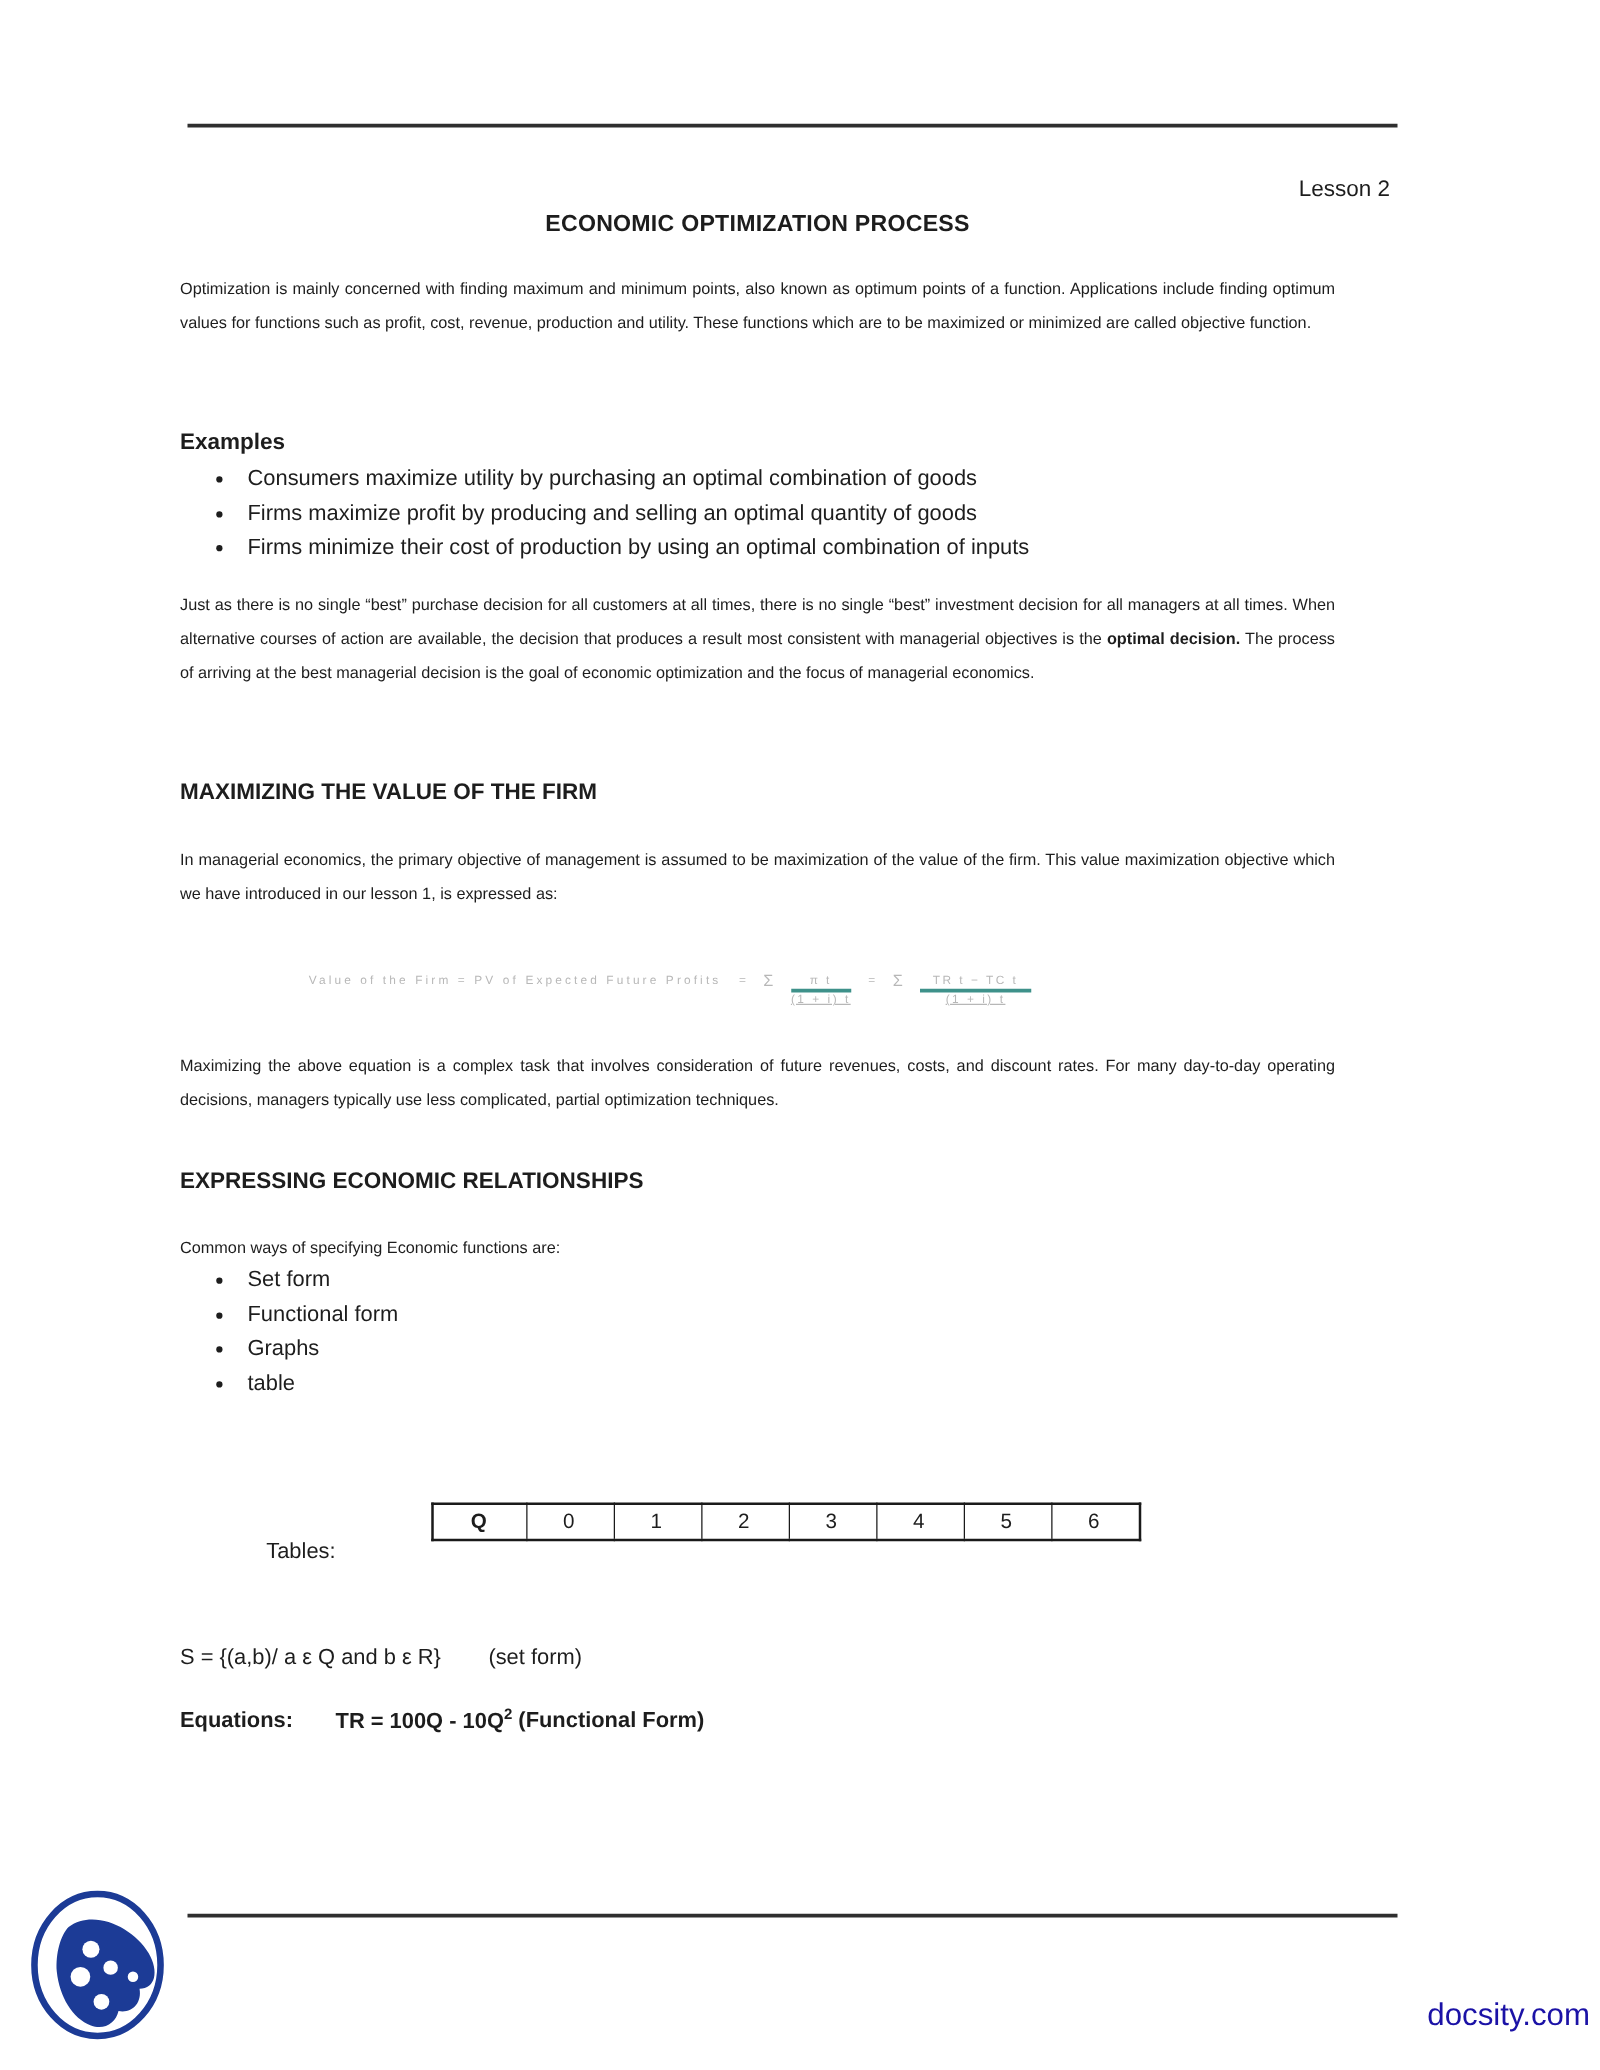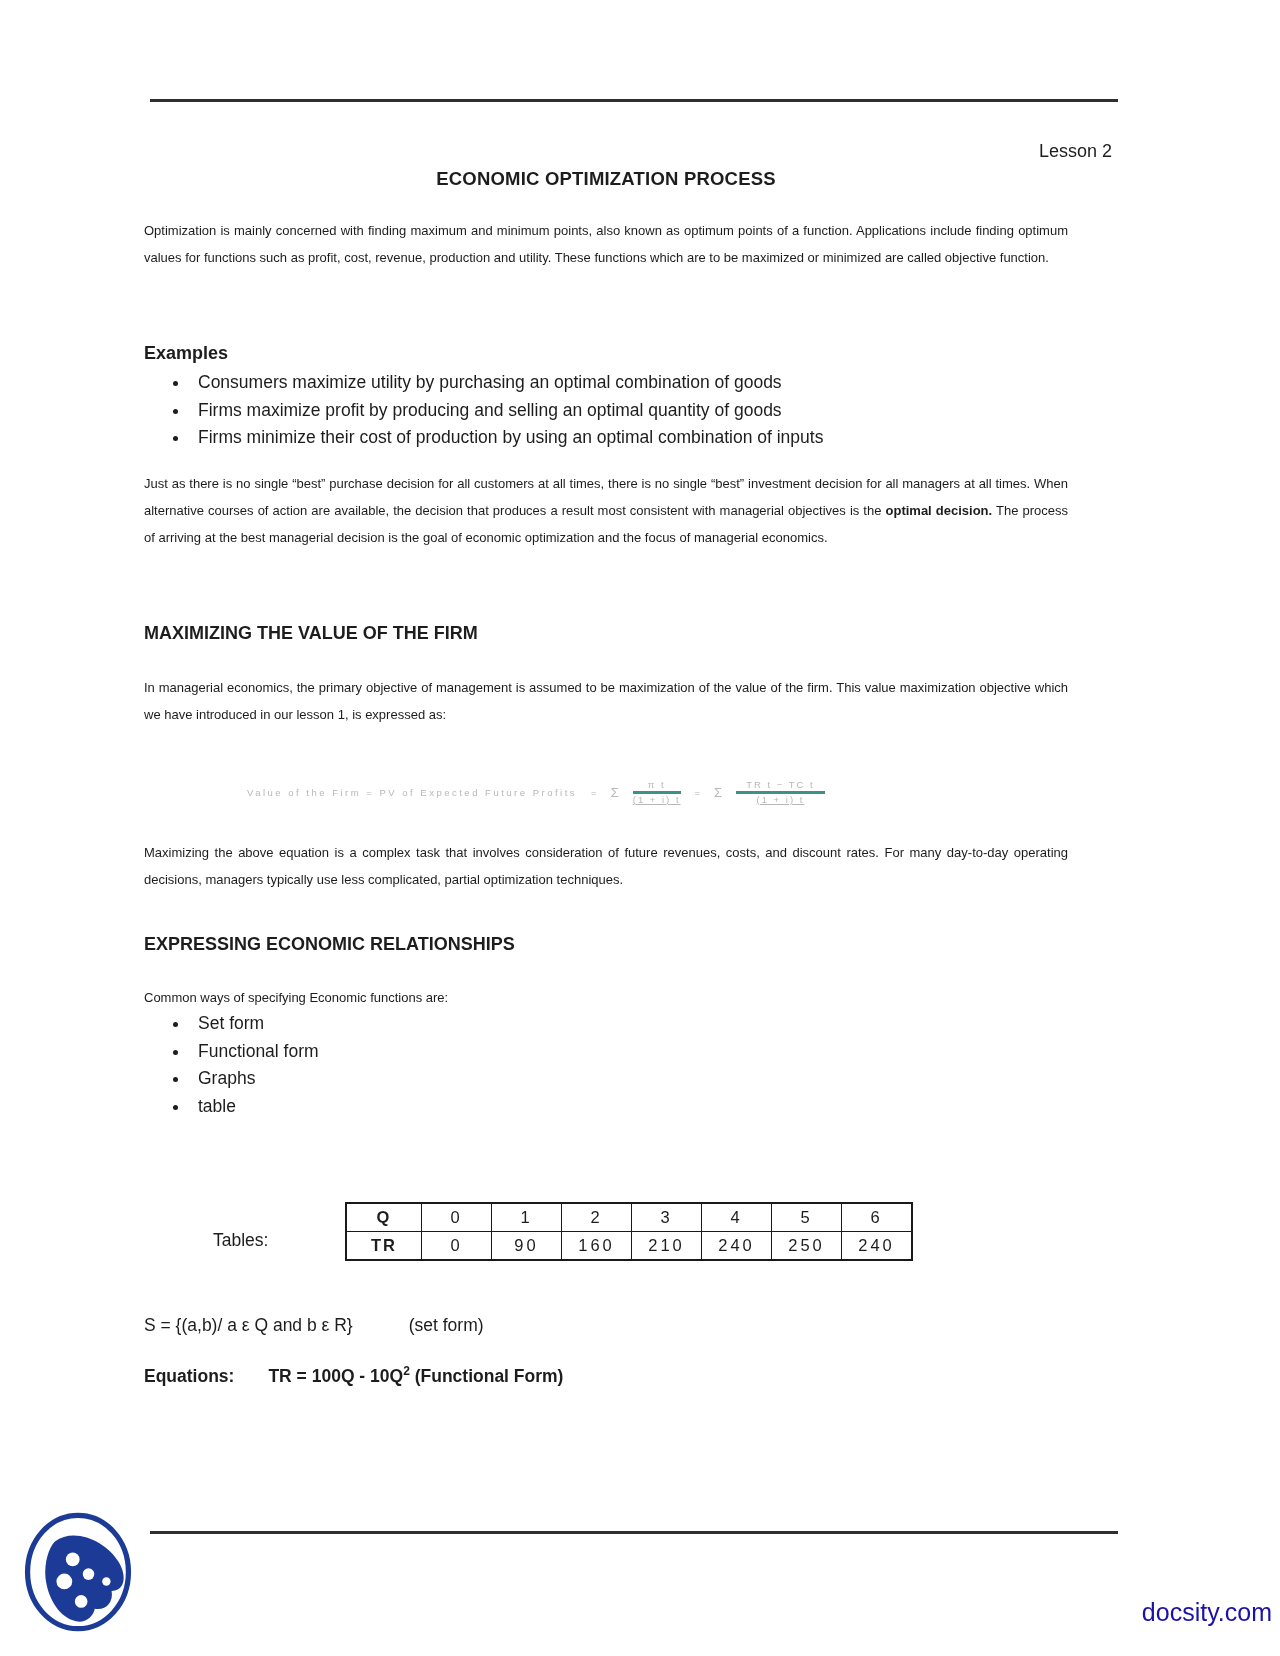--- a/index.html
+++ b/index.html
@@ -13,36 +13,36 @@
   .title{position:absolute;left:144px;top:168px;width:924px;text-align:center;
     font-size:18.5px;font-weight:bold;letter-spacing:.2px;}
   .para{position:absolute;left:144px;width:924px;margin:0;
     font-size:13px;line-height:27px;text-align:justify;}
   .h{position:absolute;left:144px;font-size:18px;font-weight:bold;}
   .list{position:absolute;left:144px;width:924px;margin:0;padding-left:46px;
     font-size:17.5px;line-height:27.5px;list-style:disc;}
   .list li{padding-left:8px;}
   
   .equation{position:absolute;left:247px;top:780px;width:620px;
-    display:flex;align-items:center;gap:14px;color:#a6a6a6;opacity:.8;
+    display:flex;gap:14px;color:#a6a6a6;opacity:.8;
     font-size:9.5px;line-height:10px;white-space:nowrap;}
   .eq-lhs{letter-spacing:2.5px;}
   .eq-sigma{font-size:13px;}
   .frac{display:inline-block;text-align:center;vertical-align:middle;}
   .frac .num{display:block;border-bottom:3px solid #0f766e;padding:0 10px 1px 10px;letter-spacing:2px;}
   .frac .den{display:block;padding-top:1px;letter-spacing:2px;text-decoration:underline;}
   
   .tables-label{position:absolute;left:213px;top:1230px;font-size:17.5px;text-align:center;}
   table.qtr{position:absolute;left:345px;top:1202px;border-collapse:collapse;
     border:2.5px solid #1a1a1a;}
   table.qtr td{border:1.5px solid #1a1a1a;width:69px;height:27px;
     text-align:center;font-size:16.5px;letter-spacing:3px;padding:0;}
   table.qtr td.rowhead{width:74px;font-weight:bold;letter-spacing:2px;}
   .setform{position:absolute;left:144px;top:1315px;font-size:17.5px;}
-  .setform .note{margin-left:56px;}
+  .setform .note{margin-left:38px;}
   .eqline{position:absolute;left:144px;top:1364px;font-size:17.5px;font-weight:bold;}
   .eqline .formula{margin-left:34px;}
   .eqline sup{font-size:12px;}
   .site{position:absolute;left:1040px;top:1598px;width:232px;text-align:right;
     font-size:25px;color:#1b12a6;cursor:pointer;}
   .logo{position:absolute;left:22px;top:1510px;}
 </style>
 </head>
 <body>
 
@@ -98,30 +98,20 @@
       <tr>
     <td class="rowhead">Q</td>
     <td>0</td>
     <td>1</td>
     <td>2</td>
     <td>3</td>
     <td>4</td>
     <td>5</td>
     <td>6</td>
   </tr>
-  <tr>
-    <td class="rowhead">TR</td>
-    <td>0</td>
-    <td>90</td>
-    <td>160</td>
-    <td>210</td>
-    <td>240</td>
-    <td>250</td>
-    <td>240</td>
-  </tr>
 </tbody>
   </table>
 
 <div class="setform"><span>S = {(a,b)/ a ε Q and b ε R}</span><span class="note">(set form)</span></div>
 
 <div class="eqline"><span>Equations:</span><span class="formula">TR = 100Q - 10Q</span><sup>2</sup><span> (Functional Form)</span></div>
 
 <div class="rule" style="top:1531px"></div>
 
 <svg class="logo" width="112" height="124" viewBox="0 0 106 118">

